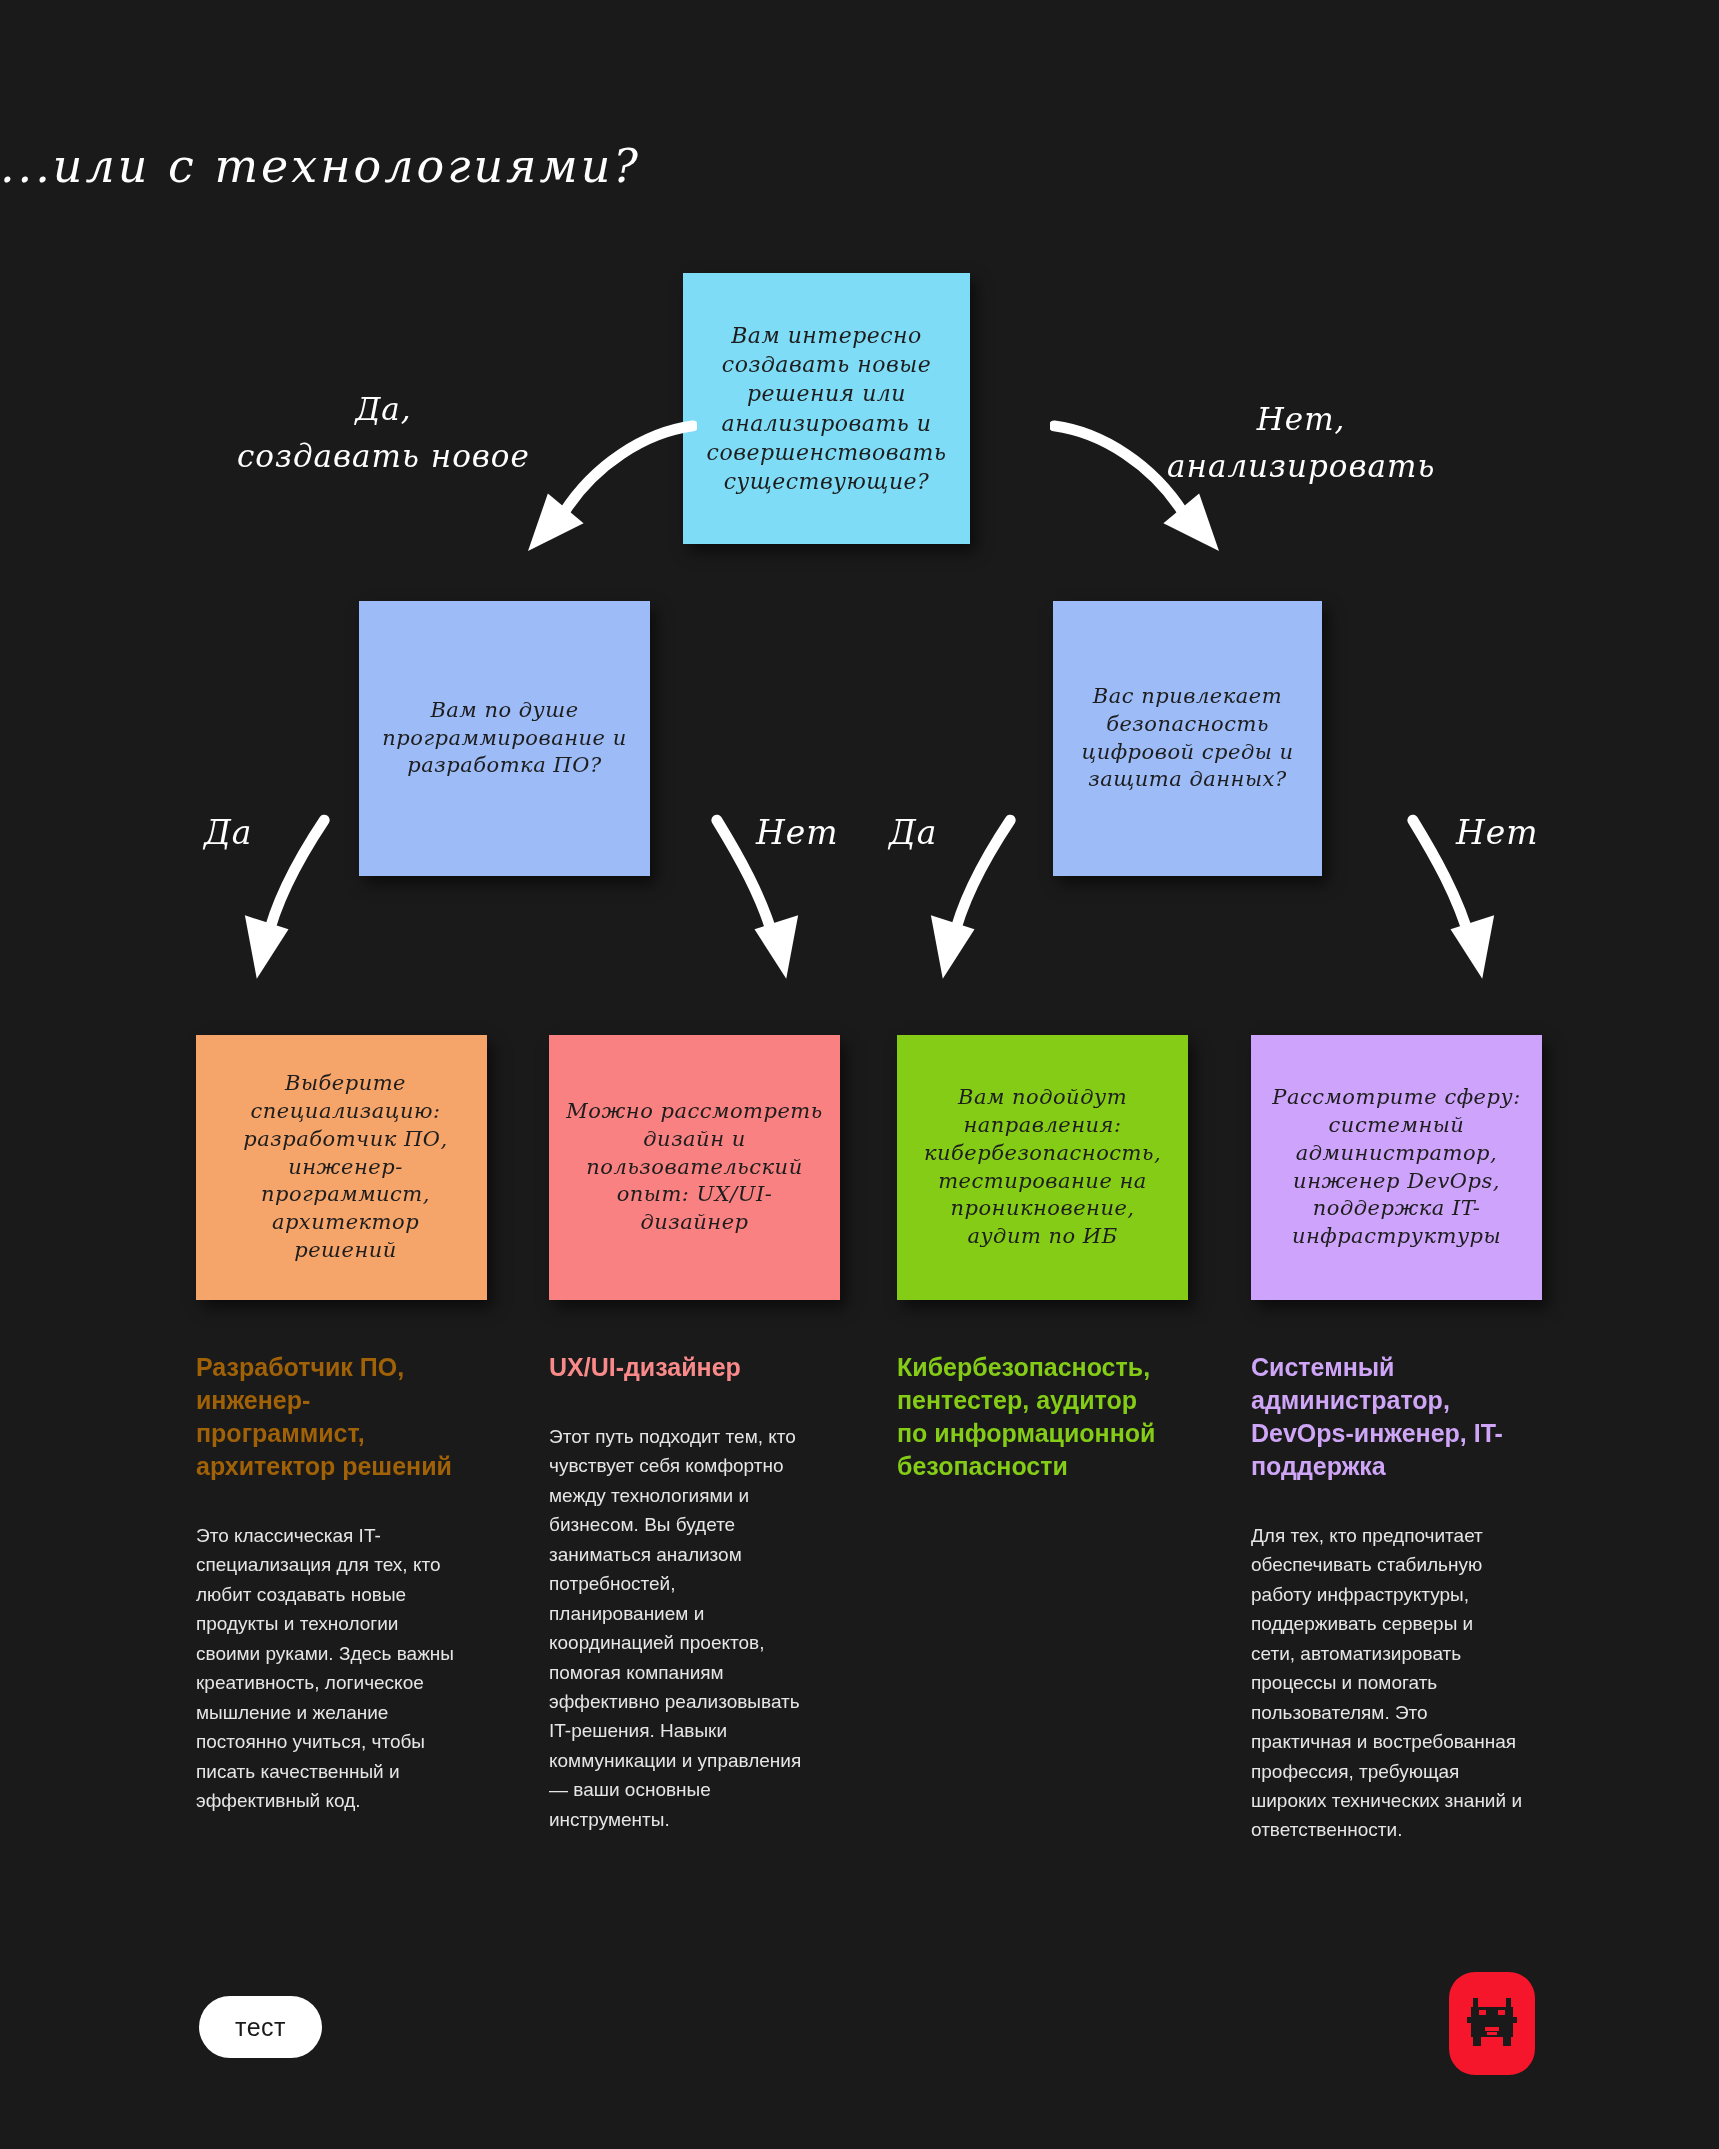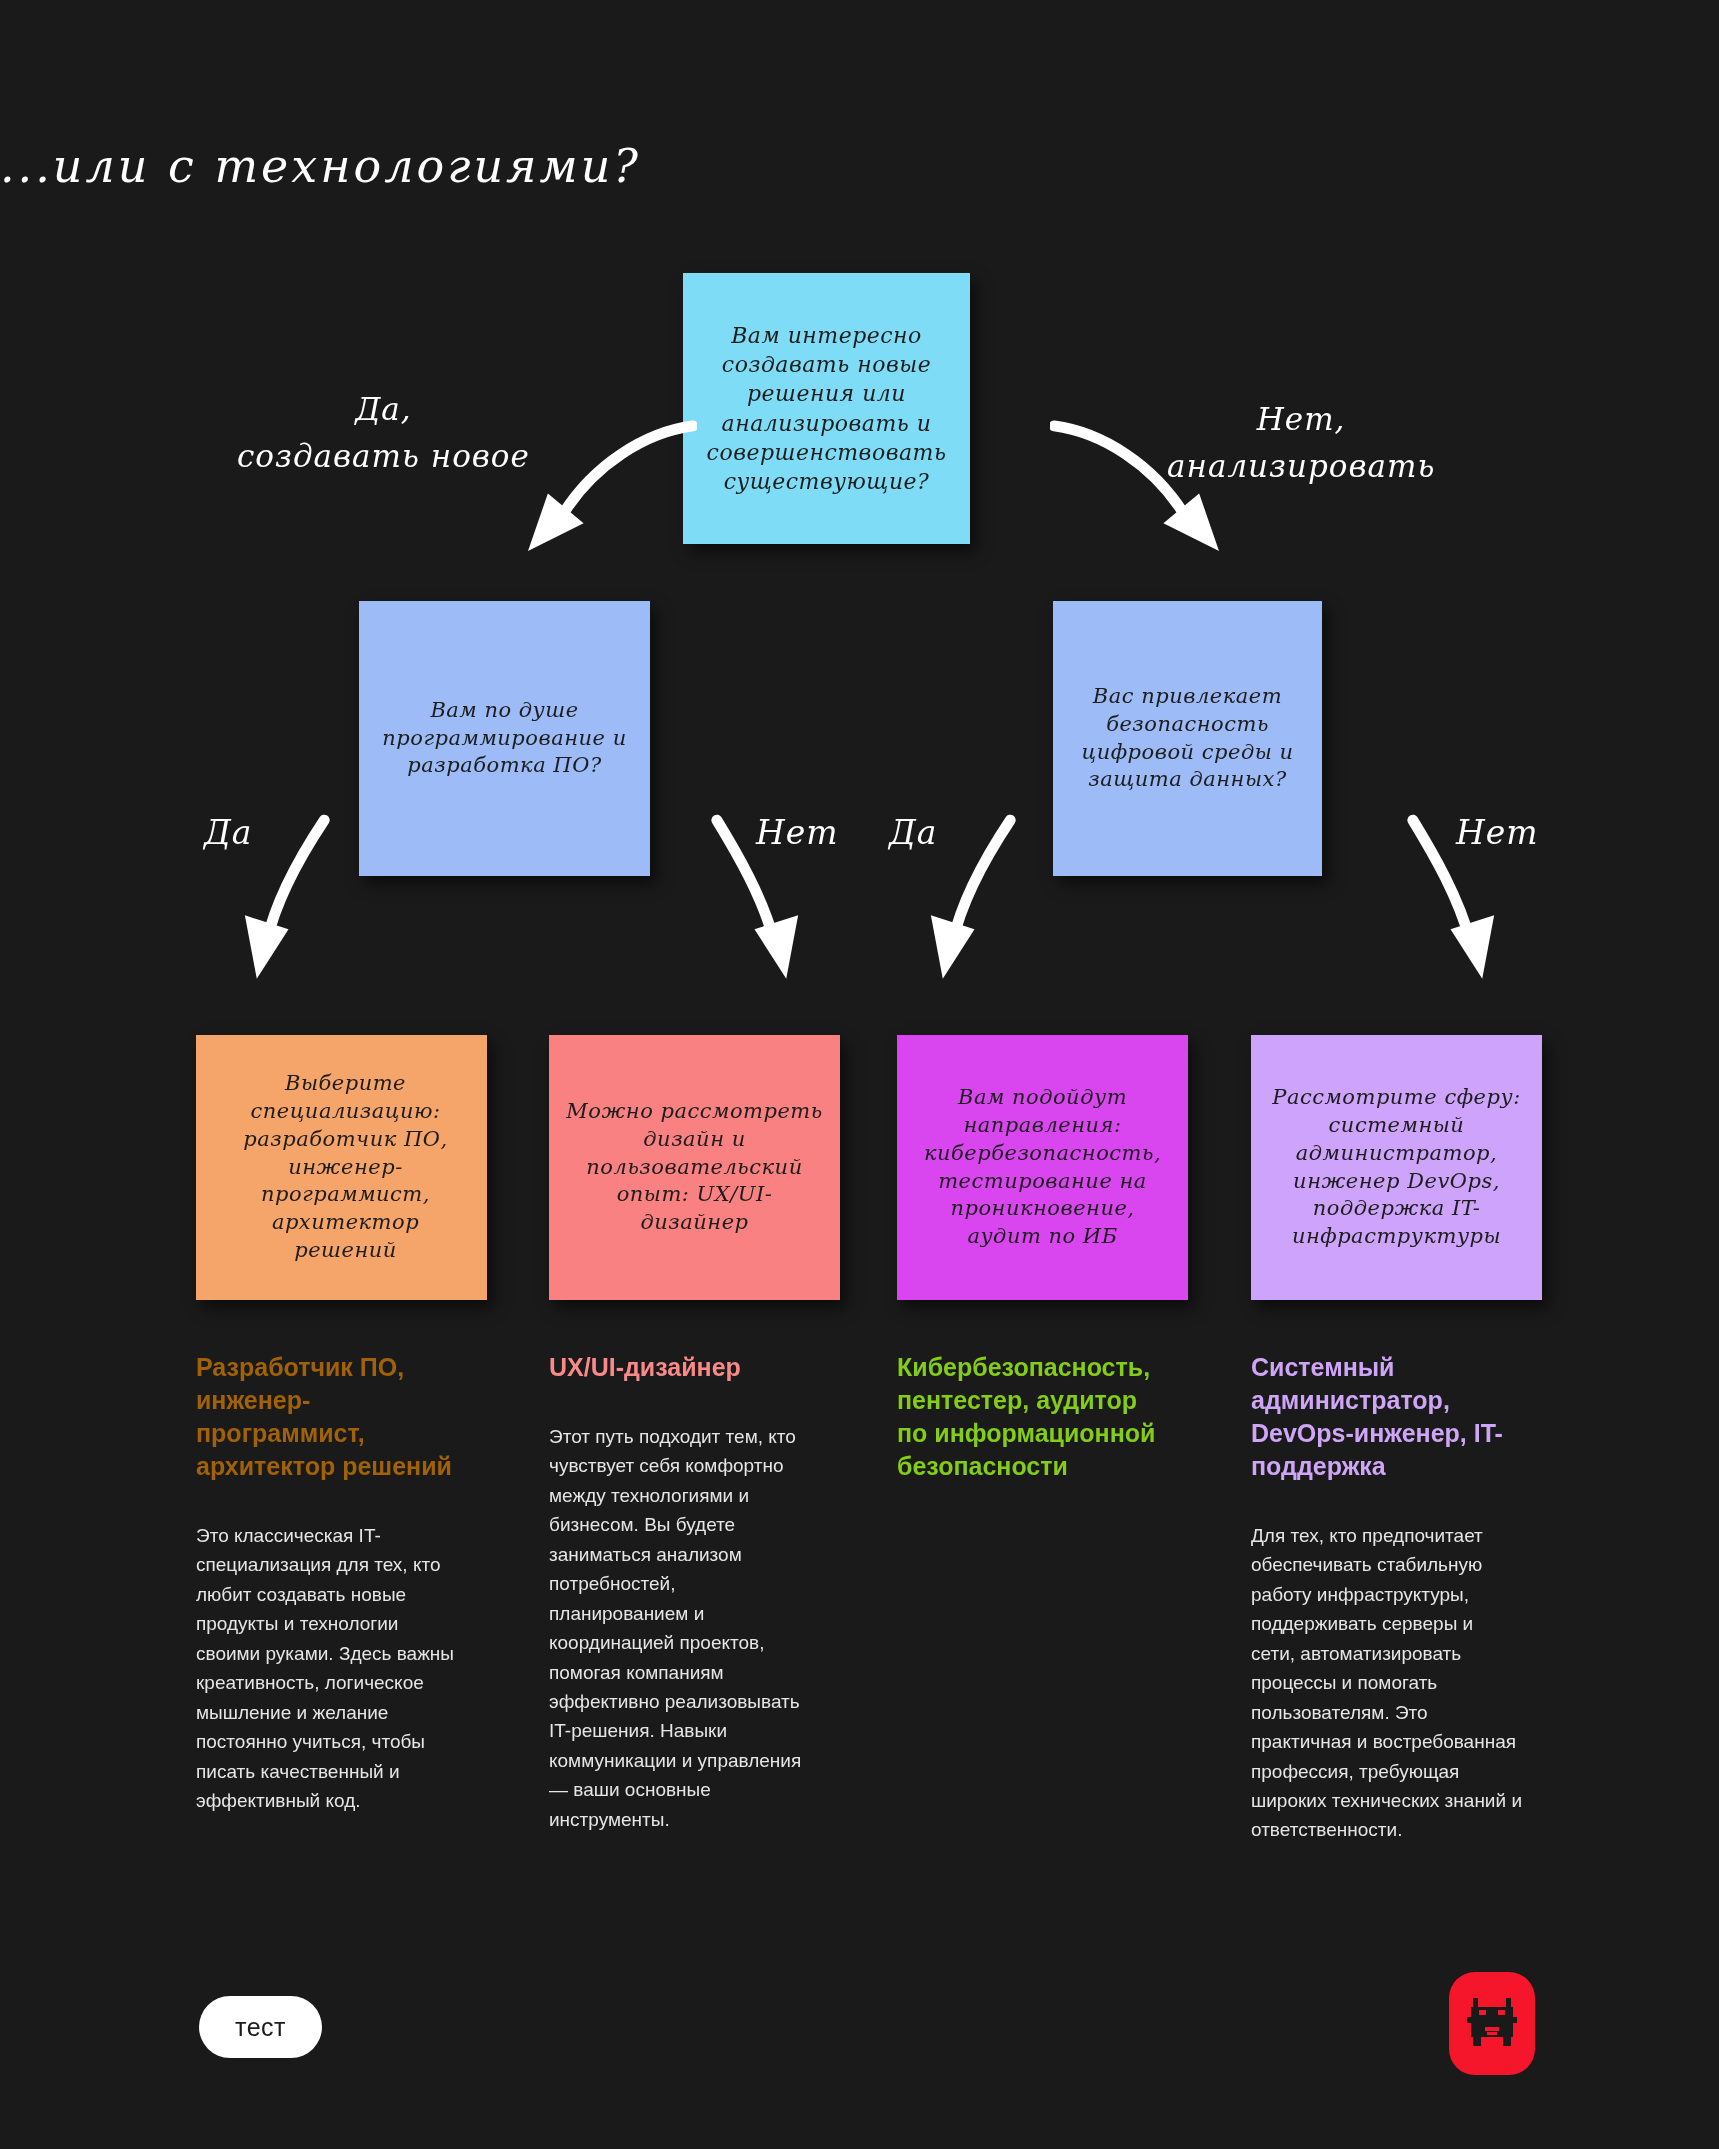--- a/index.html
+++ b/index.html
@@ -61,21 +61,21 @@
     left: 1053px; top: 601px; width: 269px; height: 275px;
     background: #9cbbf7;
     font-size: 21px;
   }
   .note-r {
     top: 1035px; width: 291px; height: 265px;
     font-size: 21px;
   }
   .note-r1 { left: 196px; background: #f5a46a; padding-left: 24px; }
   .note-r2 { left: 549px; background: #fa8181; }
-  .note-r3 { left: 897px; background: #d946ef; text-align: center; }
+  .note-r3 { left: 897px; background: #84cc16; text-align: center; }
   .note-r4 { left: 1251px; background: #cda3fb; }
 
   
   .branch-label {
     position: absolute;
     color: #ffffff;
     font-family: "DejaVu Serif", serif;
     font-style: italic;
     font-size: 31px;
     line-height: 1.5;

